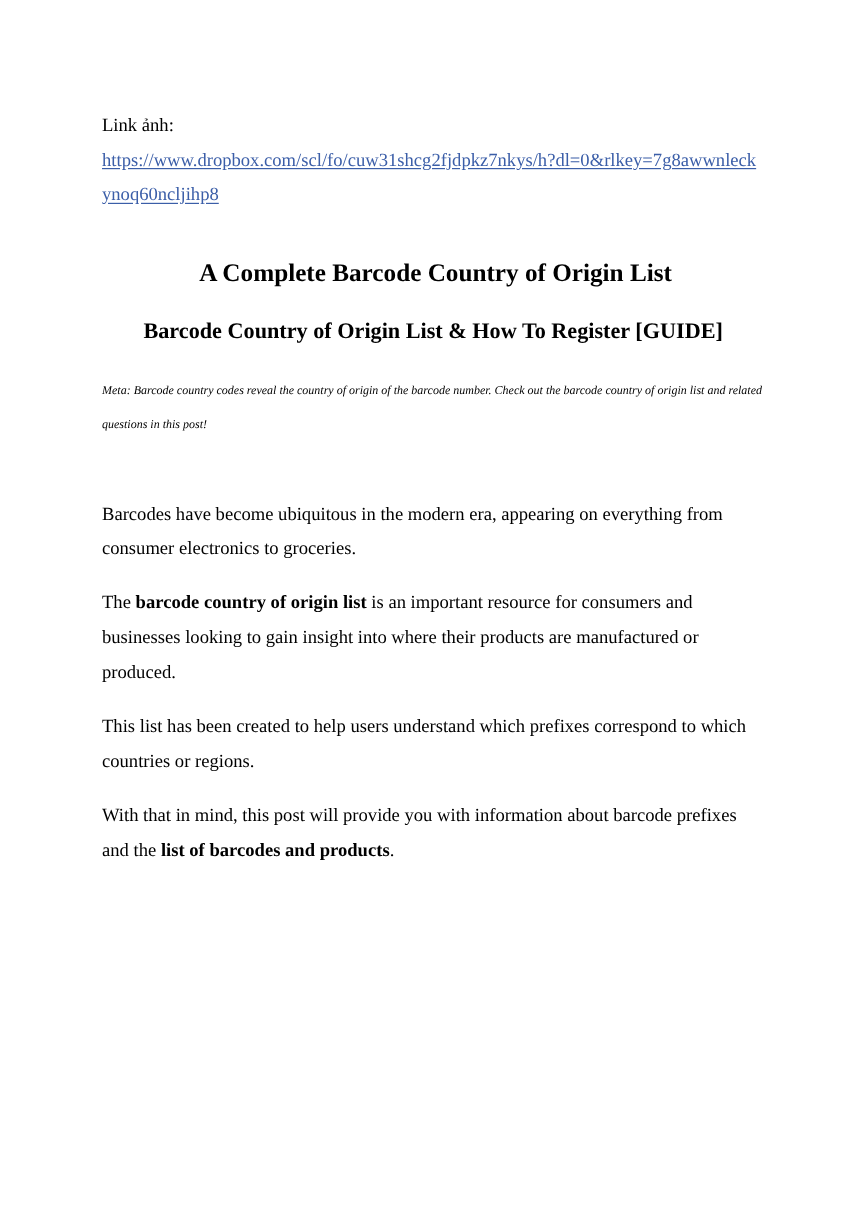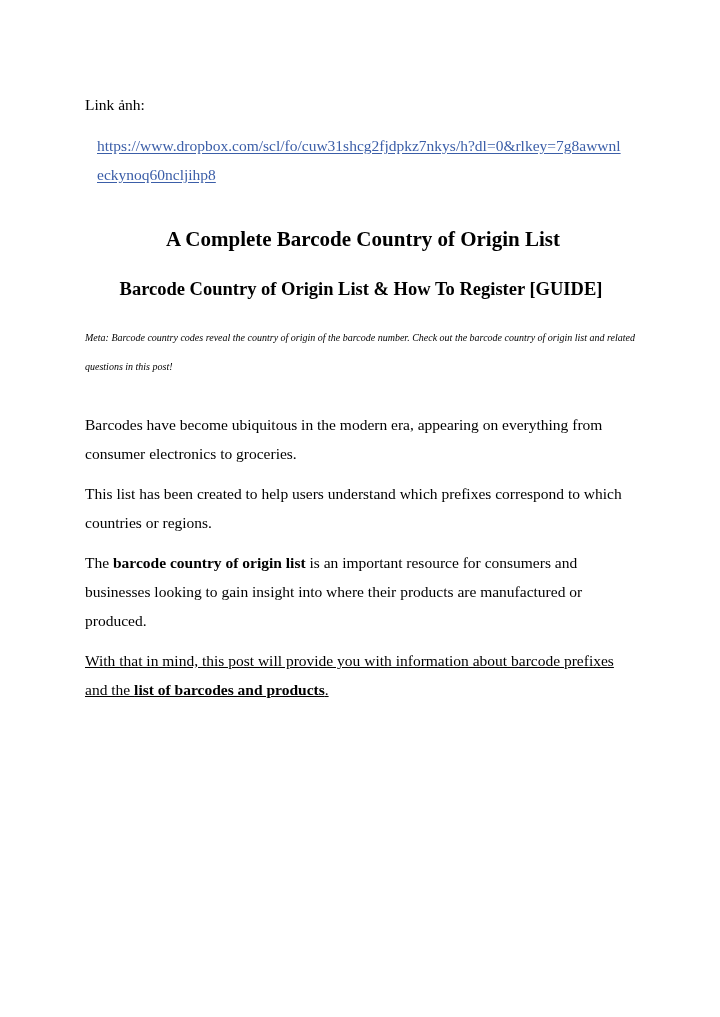--- a/index.html
+++ b/index.html
@@ -30,21 +30,21 @@
   }
 
   
   .link-label {
     font-size: 15.5px;
     line-height: 29px;
     color: #000;
     margin: 0;
   }
   .link-para {
-    margin: 12px;
+    margin: 0;
     font-size: 15.5px;
     line-height: 29px;
     word-break: break-all;
   }
   .doc-link {
     color: #3b5ea8;
     text-decoration: underline;
     text-underline-offset: 2px;
     cursor: pointer;
   }
@@ -79,23 +79,23 @@
     height: 29px;
     line-height: 29px;
     font-size: 15.5px;
     margin: 0;
   }
 
   
   .body-para {
     font-size: 15.5px;
     line-height: 29px;
-    margin: 0 0 11px 0;
+    margin: 16px 0 11px 0;
   }
-  .body-para:last-child { margin-bottom: 0; text-decoration: underline; }
+  .body-para:last-child { margin-bottom: 0; }
   .body-para b, .body-para strong {
     font-weight: bold;
   }
 </style>
 </head>
 <body>
 
 <div class="page">
   <div class="content">
 
@@ -106,19 +106,19 @@
     <h1 class="doc-title">A Complete Barcode Country of Origin List</h1>
 
     <h2 class="doc-subtitle">Barcode Country of Origin List &amp; How To Register [GUIDE]</h2>
 
     <p class="meta-para">Meta: Barcode country codes reveal the country of origin of the barcode number. Check out the barcode country of origin list and related questions in this post!</p>
 
     <p class="spacer-para"></p>
 
     <div id="body-paragraphs">
         <p class="body-para"><span>Barcodes have become ubiquitous in the modern era, appearing on everything from consumer electronics to groceries.</span></p>
+        <p class="body-para"><span>The </span><b>barcode country of origin list</b><span> is an important resource for consumers and businesses looking to gain insight into where their products are manufactured or produced.</span></p>
         <p class="body-para"><span>This list has been created to help users understand which prefixes correspond to which countries or regions.</span></p>
-        <p class="body-para"><span>The </span><b>barcode country of origin list</b><span> is an important resource for consumers and businesses looking to gain insight into where their products are manufactured or produced.</span></p>
         <p class="body-para"><span>With that in mind, this post will provide you with information about barcode prefixes and the </span><b>list of barcodes and products</b><span>.</span></p>
       </div>
 
   </div>
 </div>
 
 </body></html>

